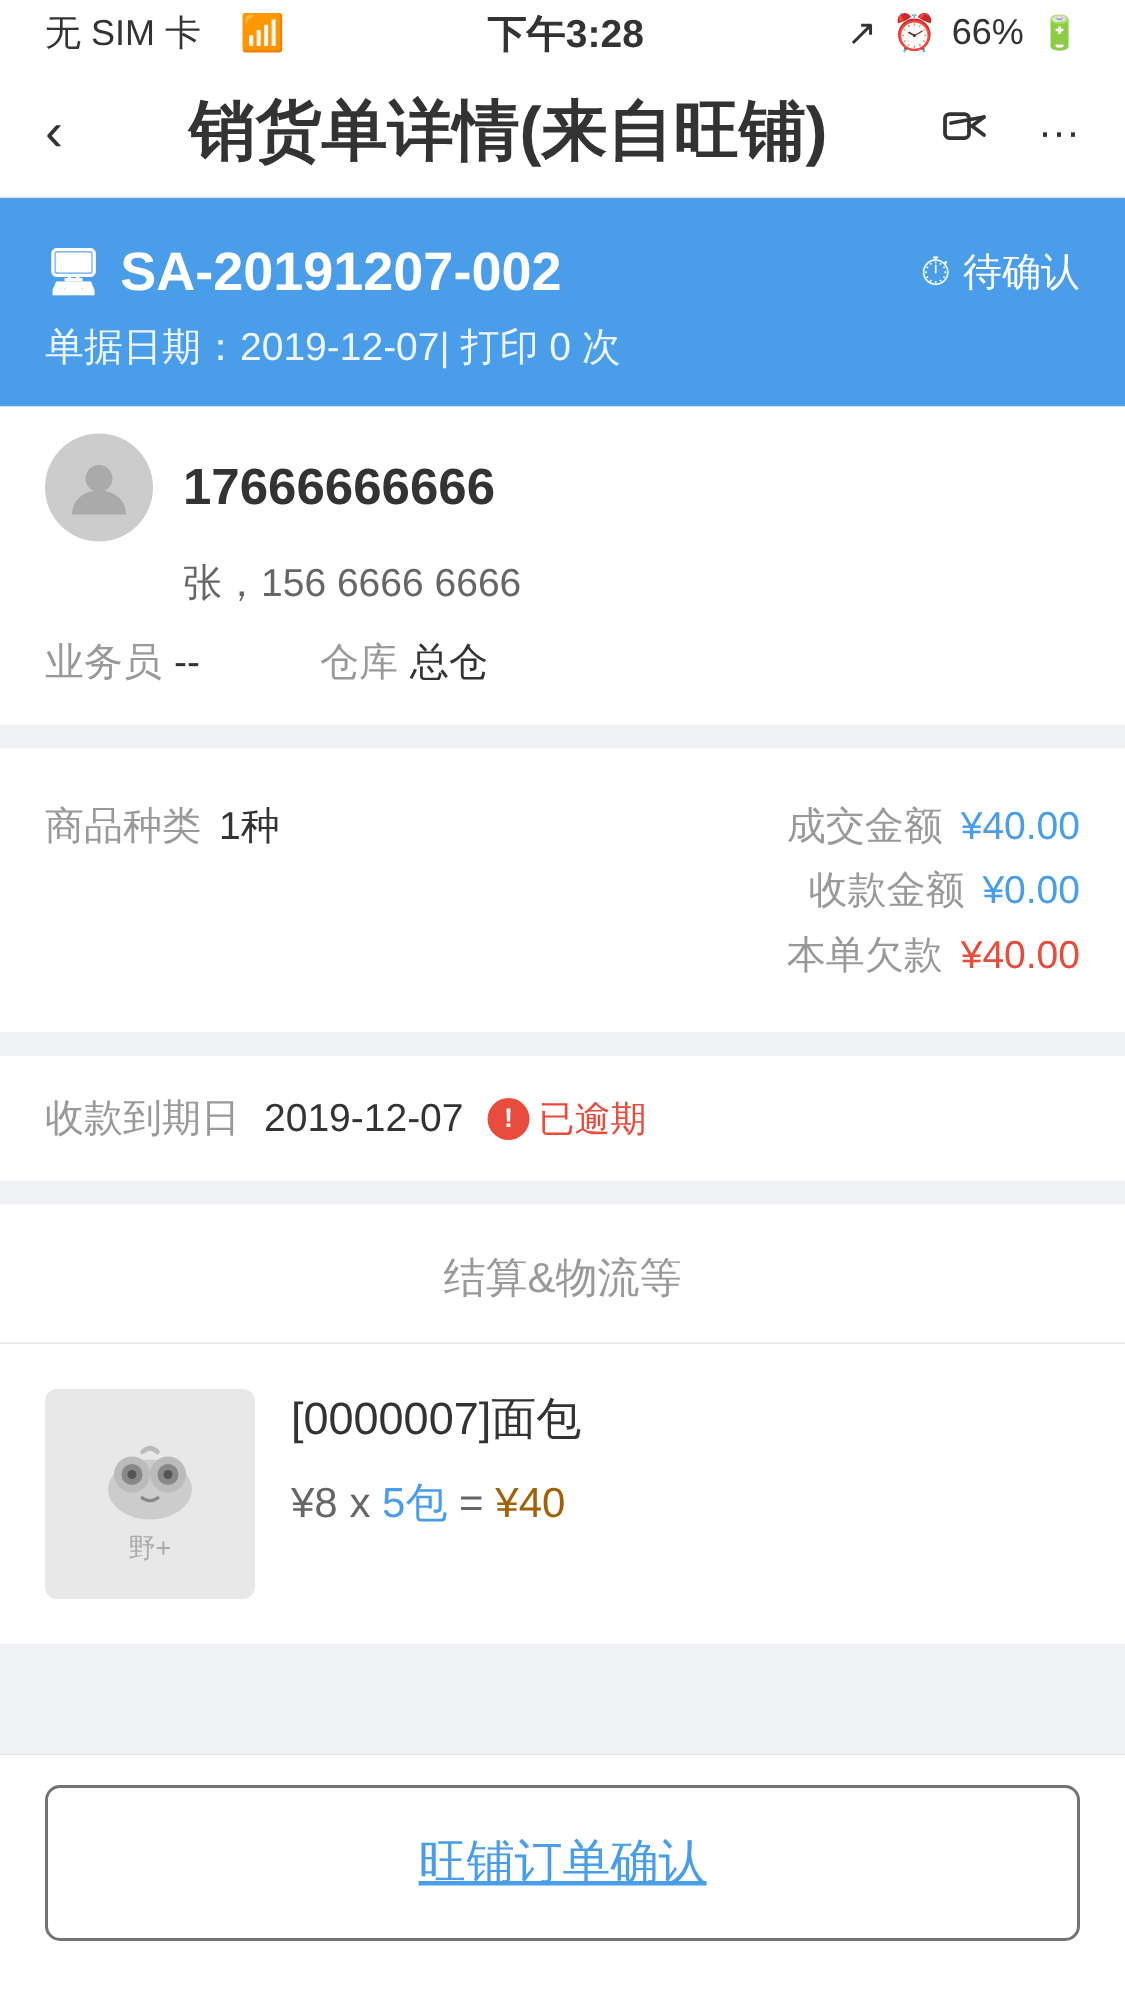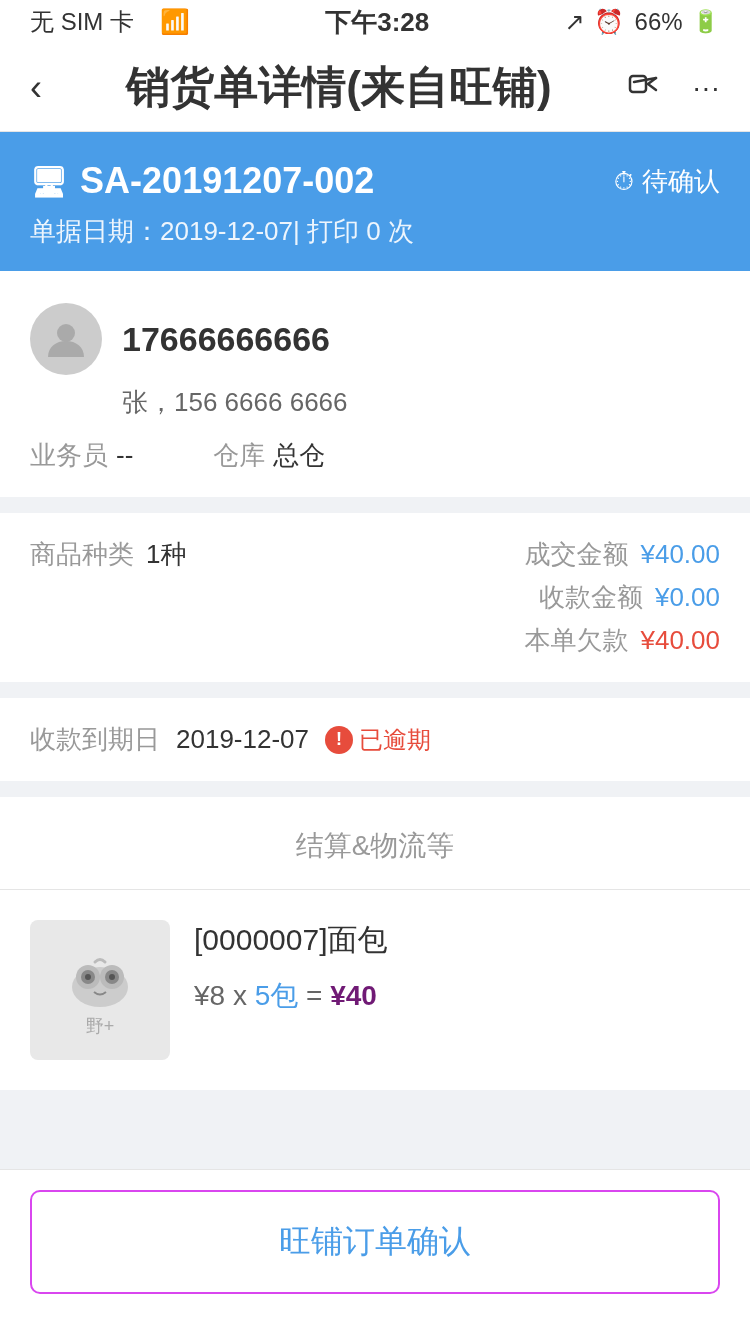--- a/index.html
+++ b/index.html
@@ -92,21 +92,21 @@
       gap: 8px;
     }
     .order-date {
       color: rgba(255,255,255,0.9);
       font-size: 26px;
     }
 
     
     .customer-section {
       background: #fff;
-      padding: 32px 30px 24px;
+      padding: 18px 30px 24px;
       margin-bottom: 16px;
     }
     .customer-row {
       display: flex;
       align-items: center;
       gap: 20px;
       margin-bottom: 10px;
     }
     .avatar {
       width: 72px;
@@ -142,21 +142,21 @@
       display: flex;
       align-items: center;
       gap: 8px;
     }
     .meta-label { color: #999; }
     .meta-value { color: #333; }
 
     
     .summary-section {
       background: #fff;
-      padding: 24px 30px;
+      padding: 34px 30px;
       margin-bottom: 16px;
     }
     .summary-row {
       display: flex;
       justify-content: space-between;
       align-items: flex-start;
     }
     .summary-left {
       display: flex;
       align-items: center;
@@ -289,49 +289,50 @@
       font-size: 30px;
       color: #333;
       font-weight: 500;
       margin-bottom: 16px;
     }
     .product-price {
       font-size: 28px;
       color: #666;
     }
     .product-price .qty { color: #4a9de8; }
-    .product-price .total { color: #701a75; font-weight: 700; }
+    .product-price .total { color: #a16207; font-weight: 400; }
 
     
     .empty-area {
       background: #f0f2f5;
       height: 200px;
     }
 
     
     .bottom-area {
       position: fixed;
       bottom: 0;
       left: 0;
       width: 750px;
       background: #fff;
       padding: 20px 30px 40px;
       border-top: 1px solid #e5e5e5;
     }
     .confirm-btn {
       width: 100%;
       padding: 28px 0;
-      border: 2px solid #d946ef;
+      border: 2px solid #737373;
       border-radius: 10px;
       background: #fff;
       color: #4a9de8;
       font-size: 32px;
       font-weight: 500;
       cursor: pointer;
       text-align: center;
+      text-decoration: underline;
     }
   </style>
 </head>
 <body>
 
 <div class="status-bar">
   <div class="status-left">
     <span>无 SIM 卡</span>
     <span class="wifi-icon">📶</span>
   </div>

